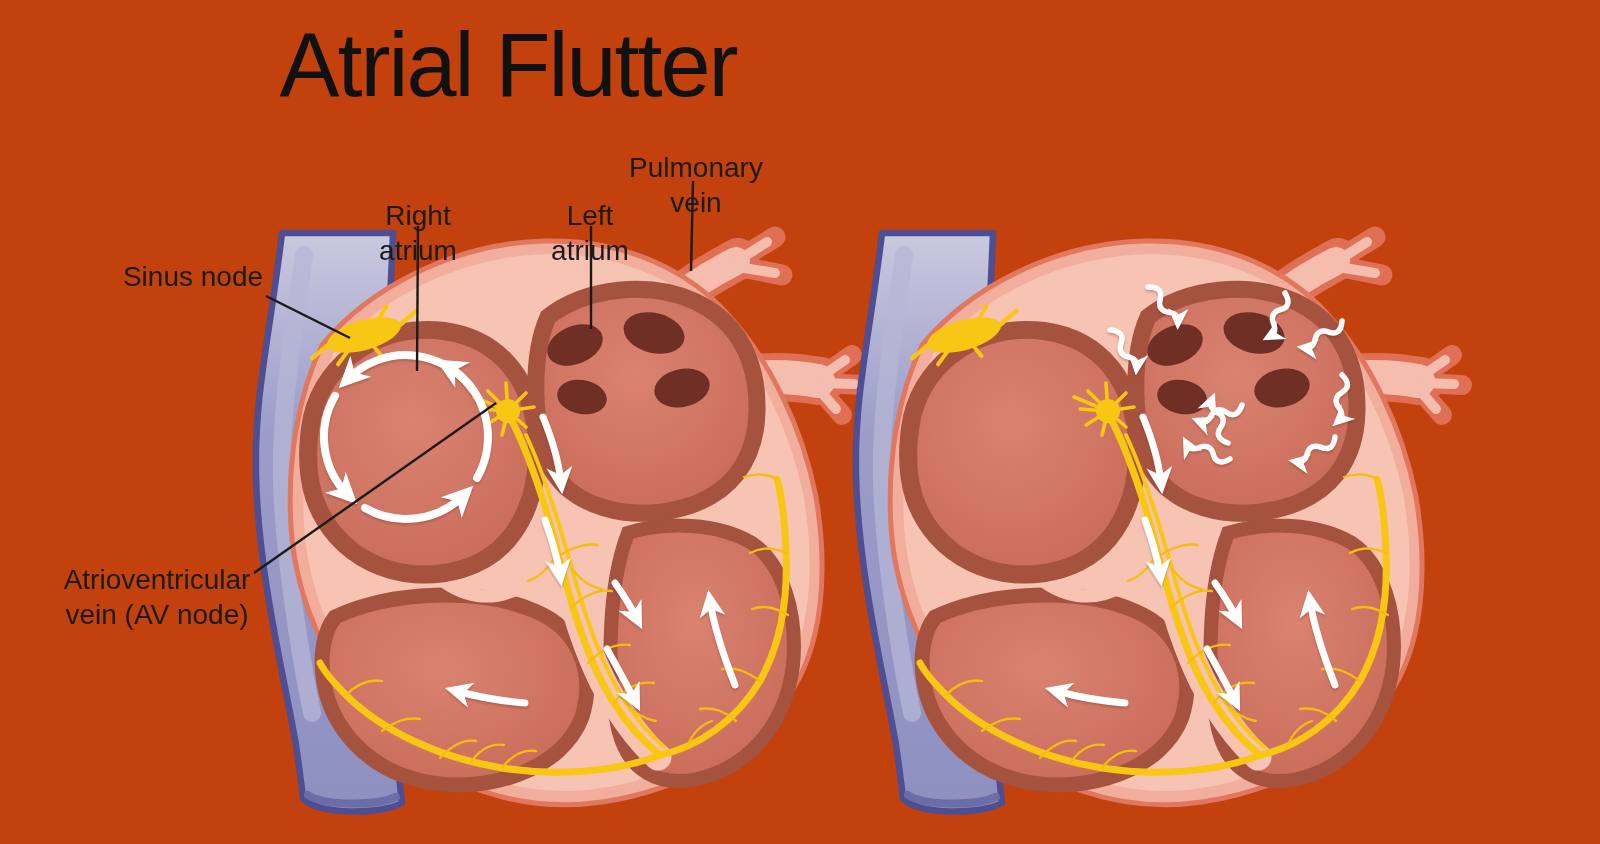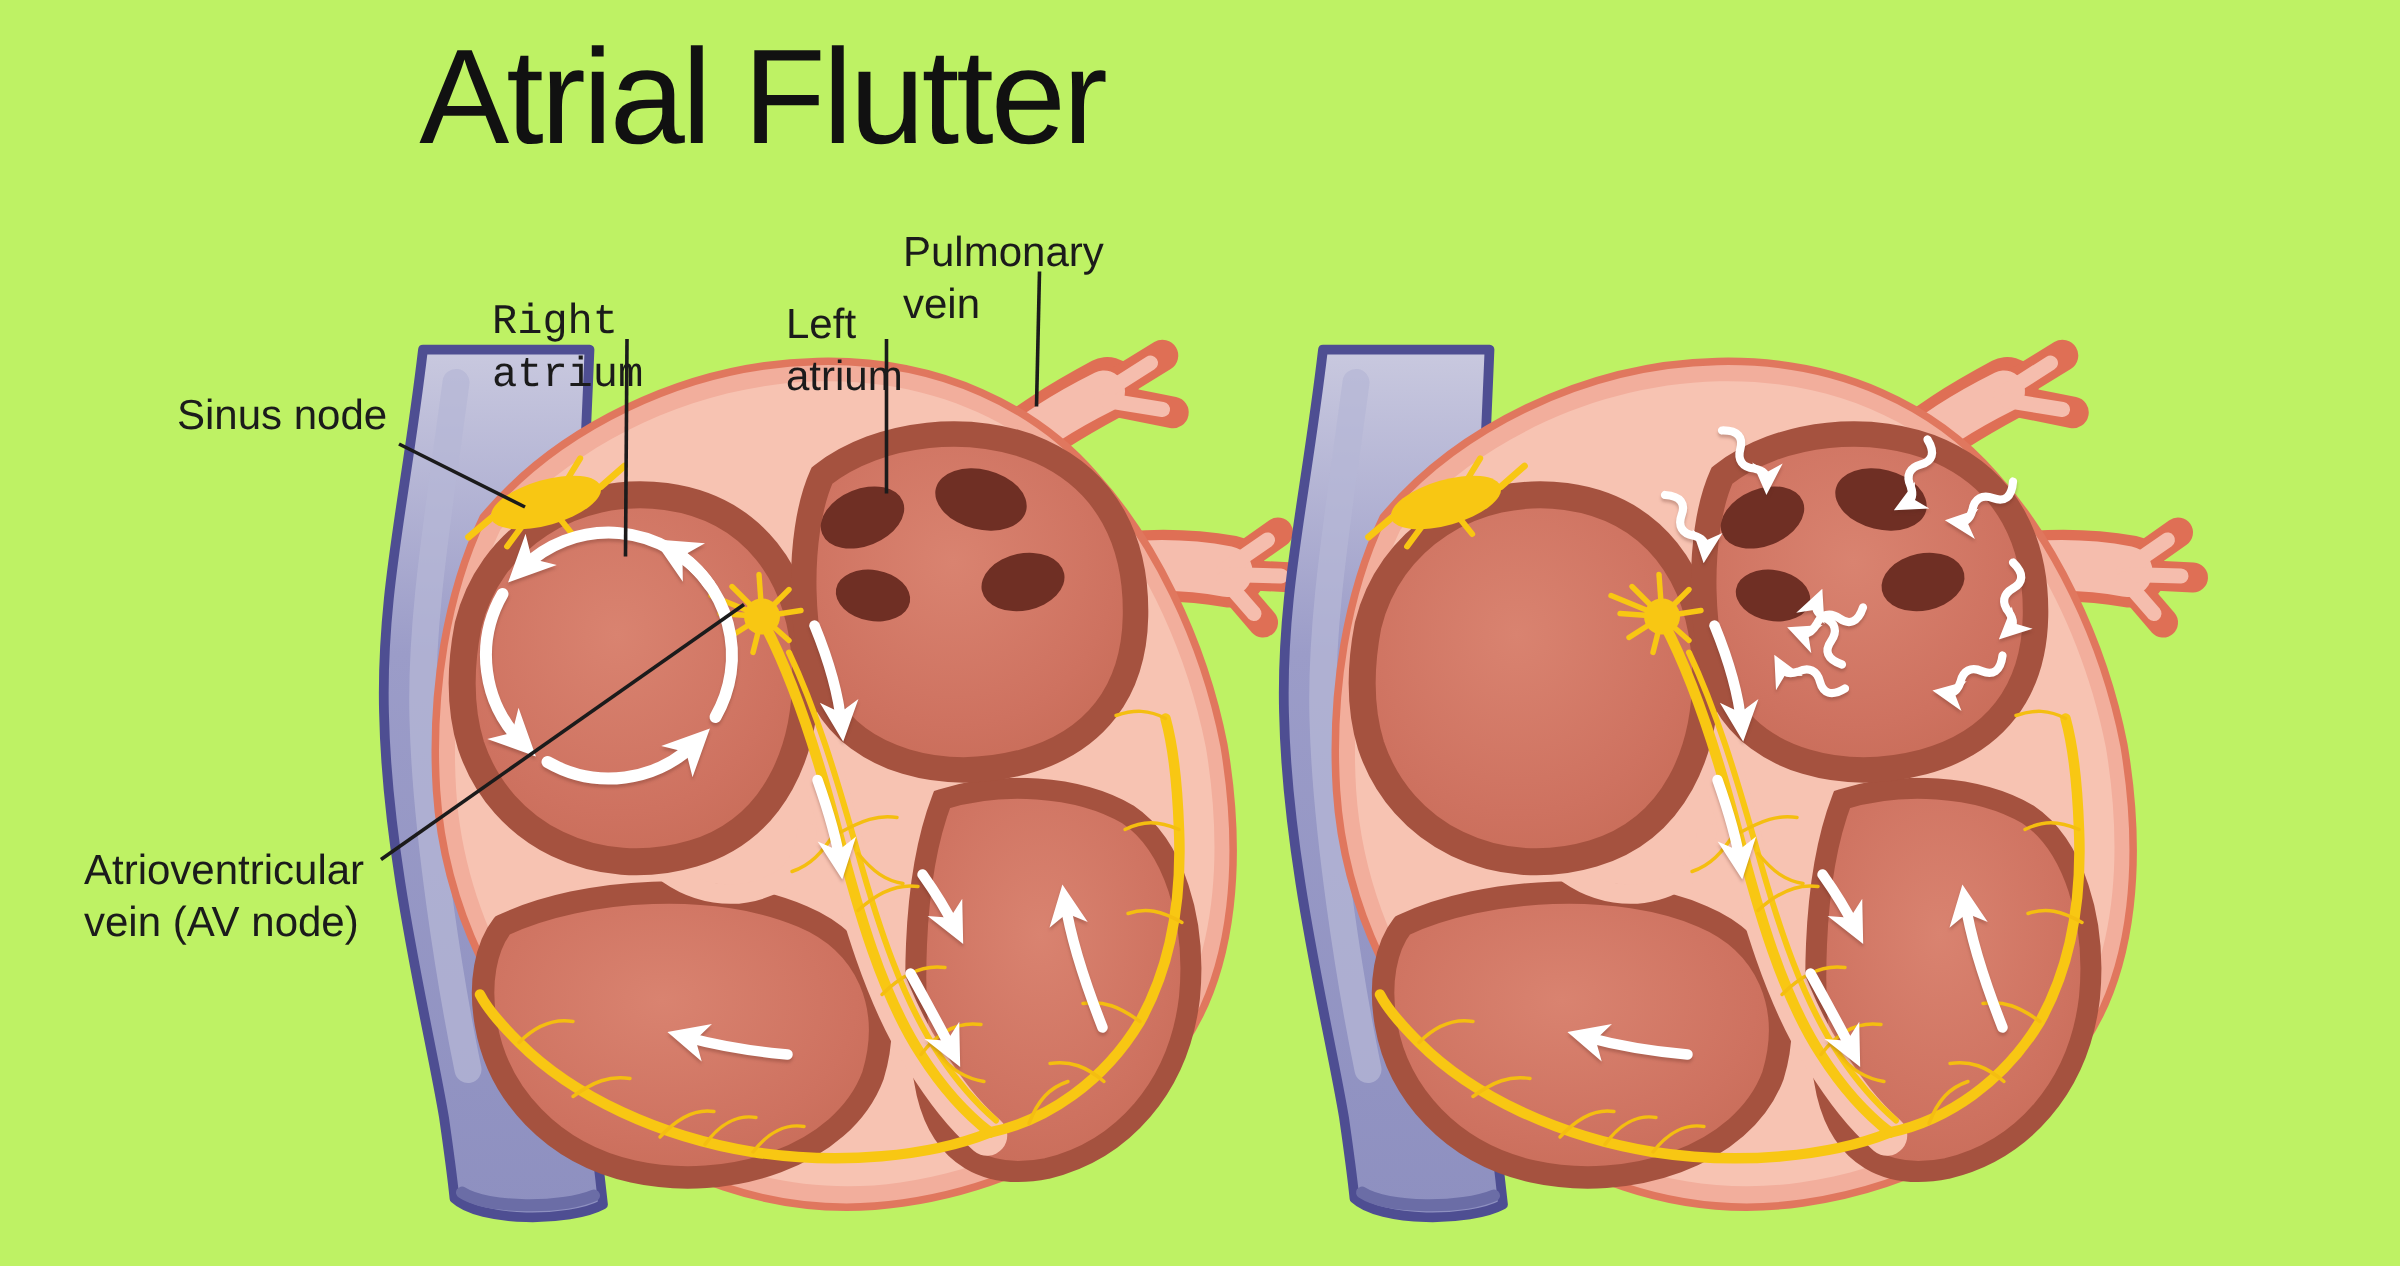--- a/index.html
+++ b/index.html
@@ -1,25 +1,25 @@
 <!DOCTYPE html>
 <html><head>
 <meta charset="utf-8">
 <style>
   html,body{margin:0;padding:0;background:#fff;}
-  .canvas{position:relative;width:1600px;height:844px;background:#bef264;overflow:hidden;
+  .canvas{position:relative;width:1600px;height:844px;background:#c2410c;overflow:hidden;
           font-family:"Liberation Sans","DejaVu Sans",sans-serif;}
   .art{position:absolute;left:0;top:0;}
   .title{position:absolute;top:20px;font-size:90px;letter-spacing:-2px;color:#111;
          text-align:center;line-height:1.0;white-space:nowrap;}
   .title1{left:238px;width:540px;}
   .title2{left:847px;width:680px;}
-  .lbl{position:absolute;font-size:28px;color:#1b1b1b;line-height:35px;white-space:pre-line;}
+  .lbl{position:absolute;font-size:28px;color:#1b1b1b;text-align:center;line-height:35px;white-space:pre-line;}
   .lbl-sinus{left:118px;top:259px;width:150px;}
-  .lbl-ra{left:328px;top:198px;width:148px;font-family:Liberation Mono, monospace;}
+  .lbl-ra{left:344px;top:198px;width:148px;}
   .lbl-la{left:524px;top:198px;width:132px;}
   .lbl-pv{left:602px;top:150px;width:188px;}
   .lbl-av{left:56px;top:562px;width:202px;}
   .wa{fill:none;stroke:#fff;stroke-width:7;stroke-linecap:round;marker-end:url(#ah);}
   .arc{stroke-width:8;}
   .sq{fill:none;stroke:#fff;stroke-width:5.5;stroke-linecap:round;marker-end:url(#ah);}
   .impulse{filter:drop-shadow(0 2px 1px rgba(90,40,30,.28));}
   .leader{stroke:#1b1b1b;stroke-width:2.4;}
   .trunk{fill:none;stroke:#F8C713;stroke-width:7;stroke-linecap:round;}
   .trunk2{fill:none;stroke:#F8C713;stroke-width:4;stroke-linecap:round;}

